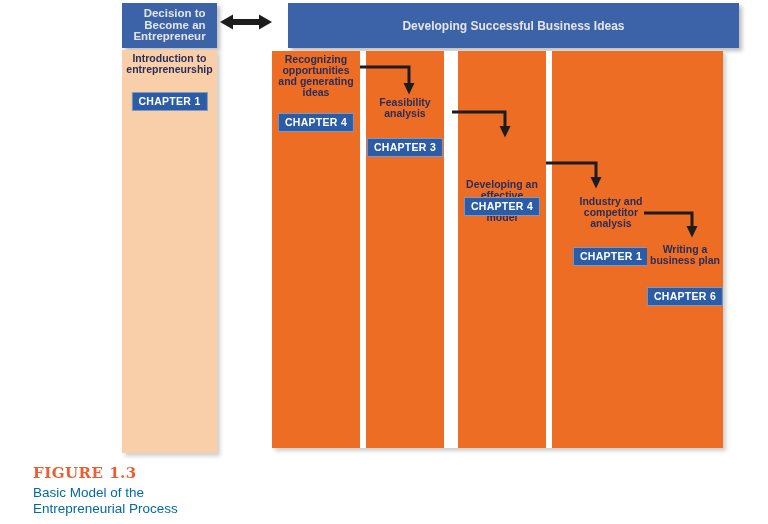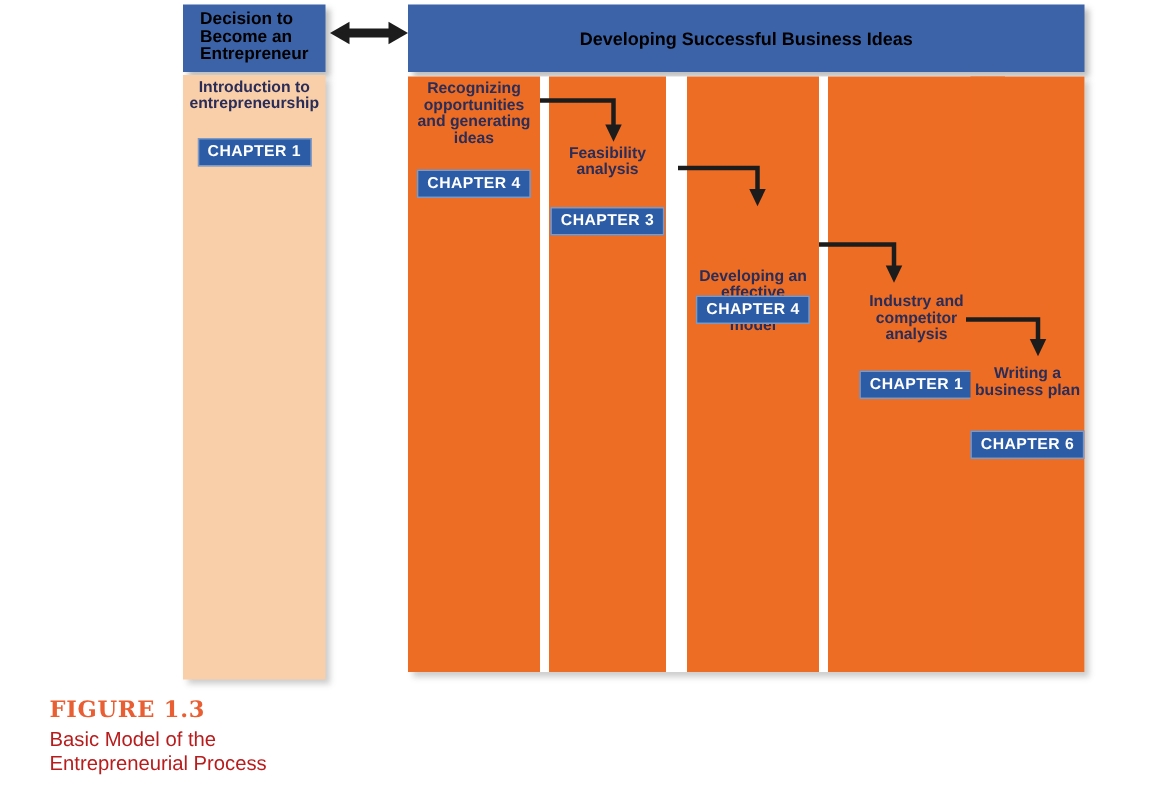--- a/index.html
+++ b/index.html
@@ -6,32 +6,32 @@
   #canvas{
     position:relative;
     width:768px;height:524px;
     background:#ffffff;
     font-family:"Liberation Sans",sans-serif;
     overflow:hidden;
   }
   .hdr{
     position:absolute;
     background:#3c63a8;
-    color:#000000;
+    color:#e5e5e5;
     display:flex;align-items:center;justify-content:center;
-    text-align:left;
+    text-align:right;
     box-shadow:3px 3px 4px rgba(90,90,90,.40);
   }
   .hdr .hdr-text{
     font-weight:bold;
     white-space:pre-line;
   }
   #left-header{left:122px;top:3px;width:95px;height:45px;}
   #left-header .hdr-text{font-size:11.5px;line-height:11.5px;}
-  #main-header{left:272px;top:3px;width:451px;height:45px;}
+  #main-header{left:288px;top:3px;width:451px;height:45px;}
   #main-header .hdr-text{font-size:12px;}
   #left-body{
     position:absolute;
     left:122px;top:50px;width:95px;height:403px;
     background:#f9cfa9;
     box-shadow:3px 3px 4px rgba(90,90,90,.30);
   }
   #columns-wrap{
     position:absolute;
     left:272px;top:51px;width:451px;height:397px;
@@ -68,21 +68,21 @@
   }
   #figure-label{
     font-family:"DejaVu Serif","Liberation Serif",serif;
     font-weight:bold;
     font-size:15px;letter-spacing:.5px;
     color:#e95f33;
   }
   #figure-title{
     margin-top:3px;
     font-size:13.5px;line-height:16px;
-    color:#b91c1c;
+    color:#0369a1;
     white-space:pre-line;
   }
 </style>
 </head>
 <body>
 
 <div id="canvas">
 
   <div id="left-header" class="hdr">
     <span class="hdr-text">Decision to

